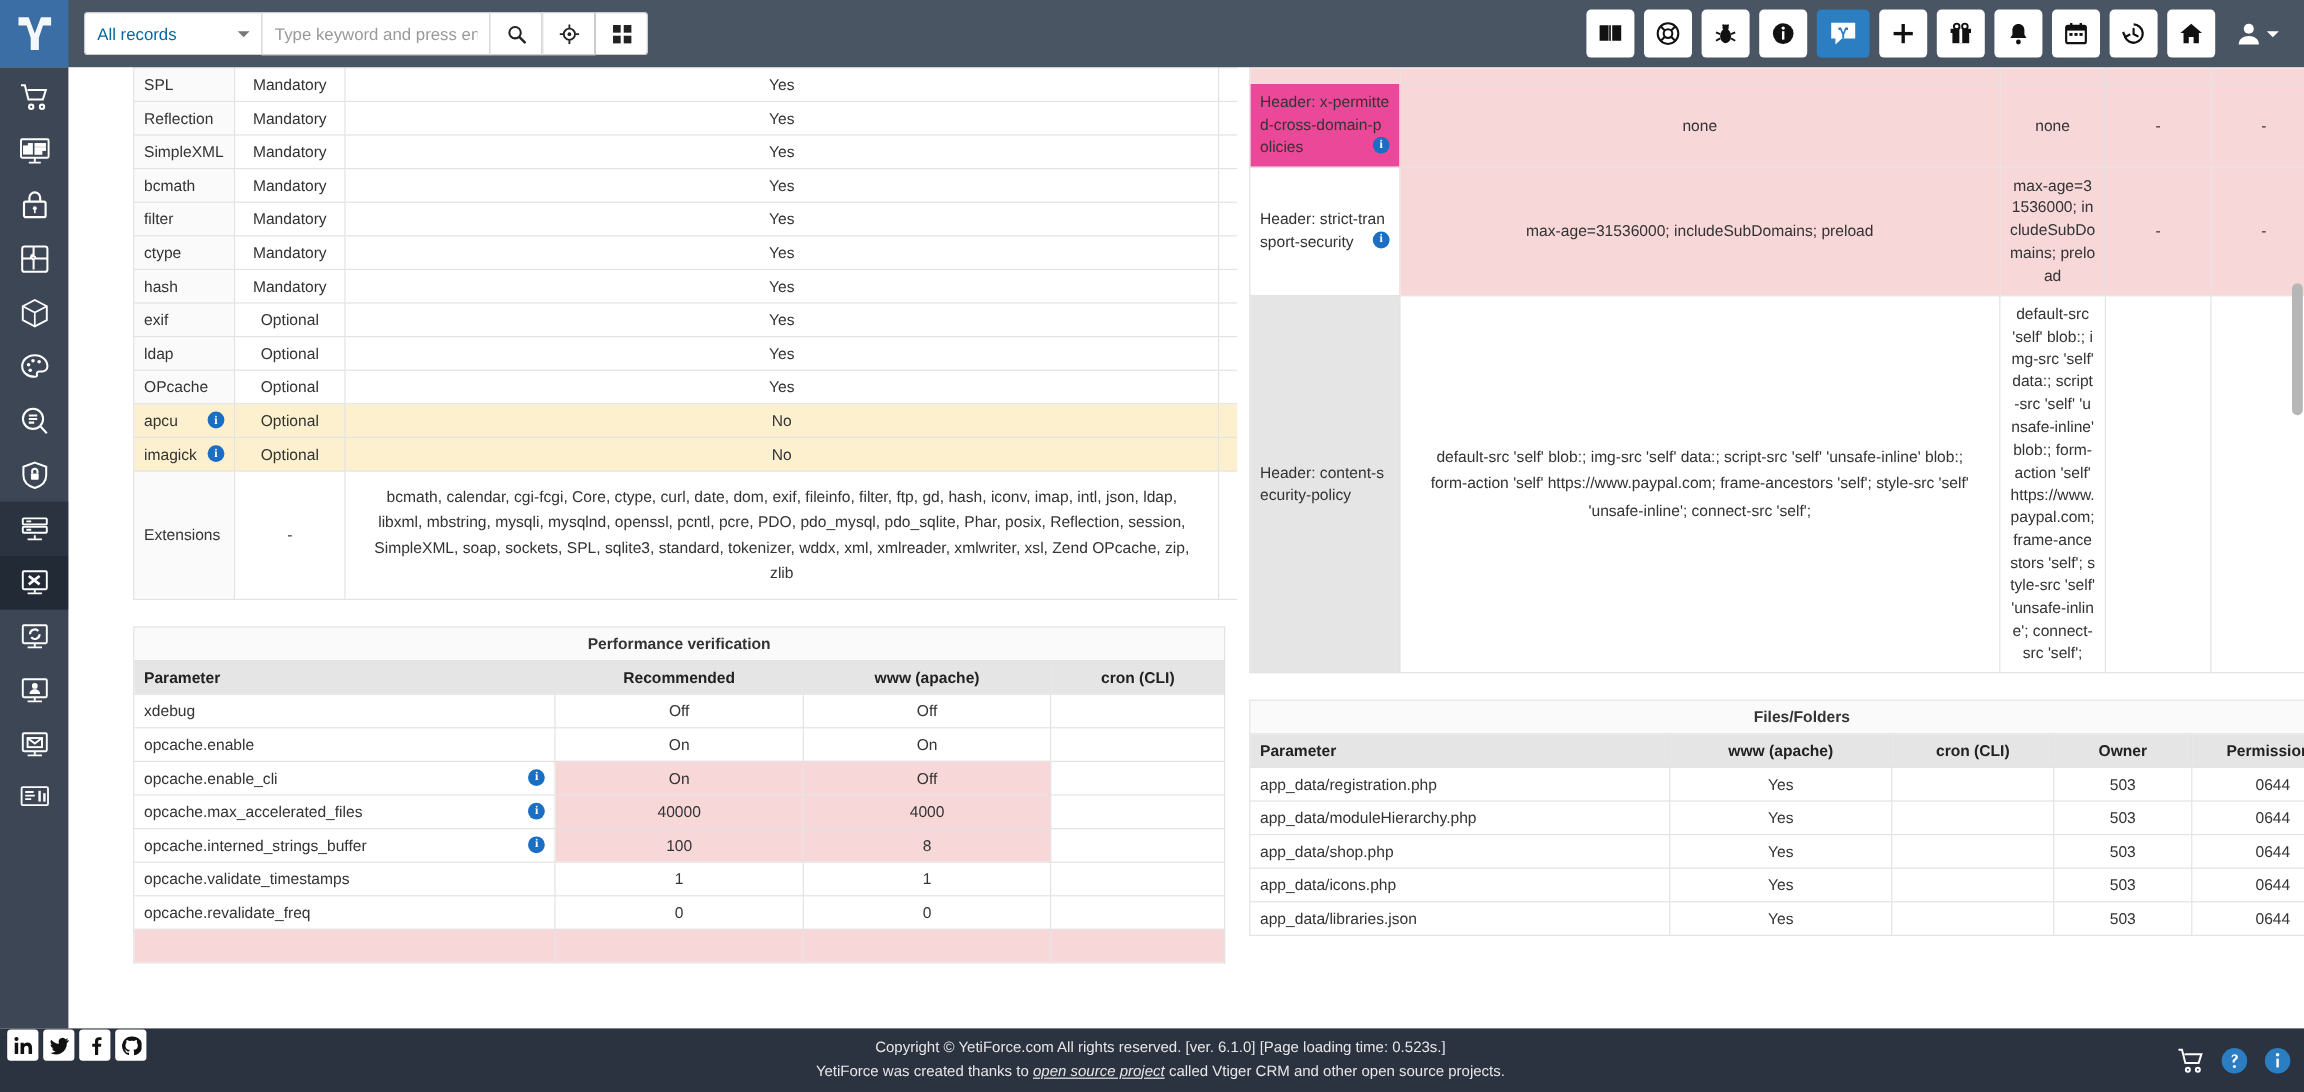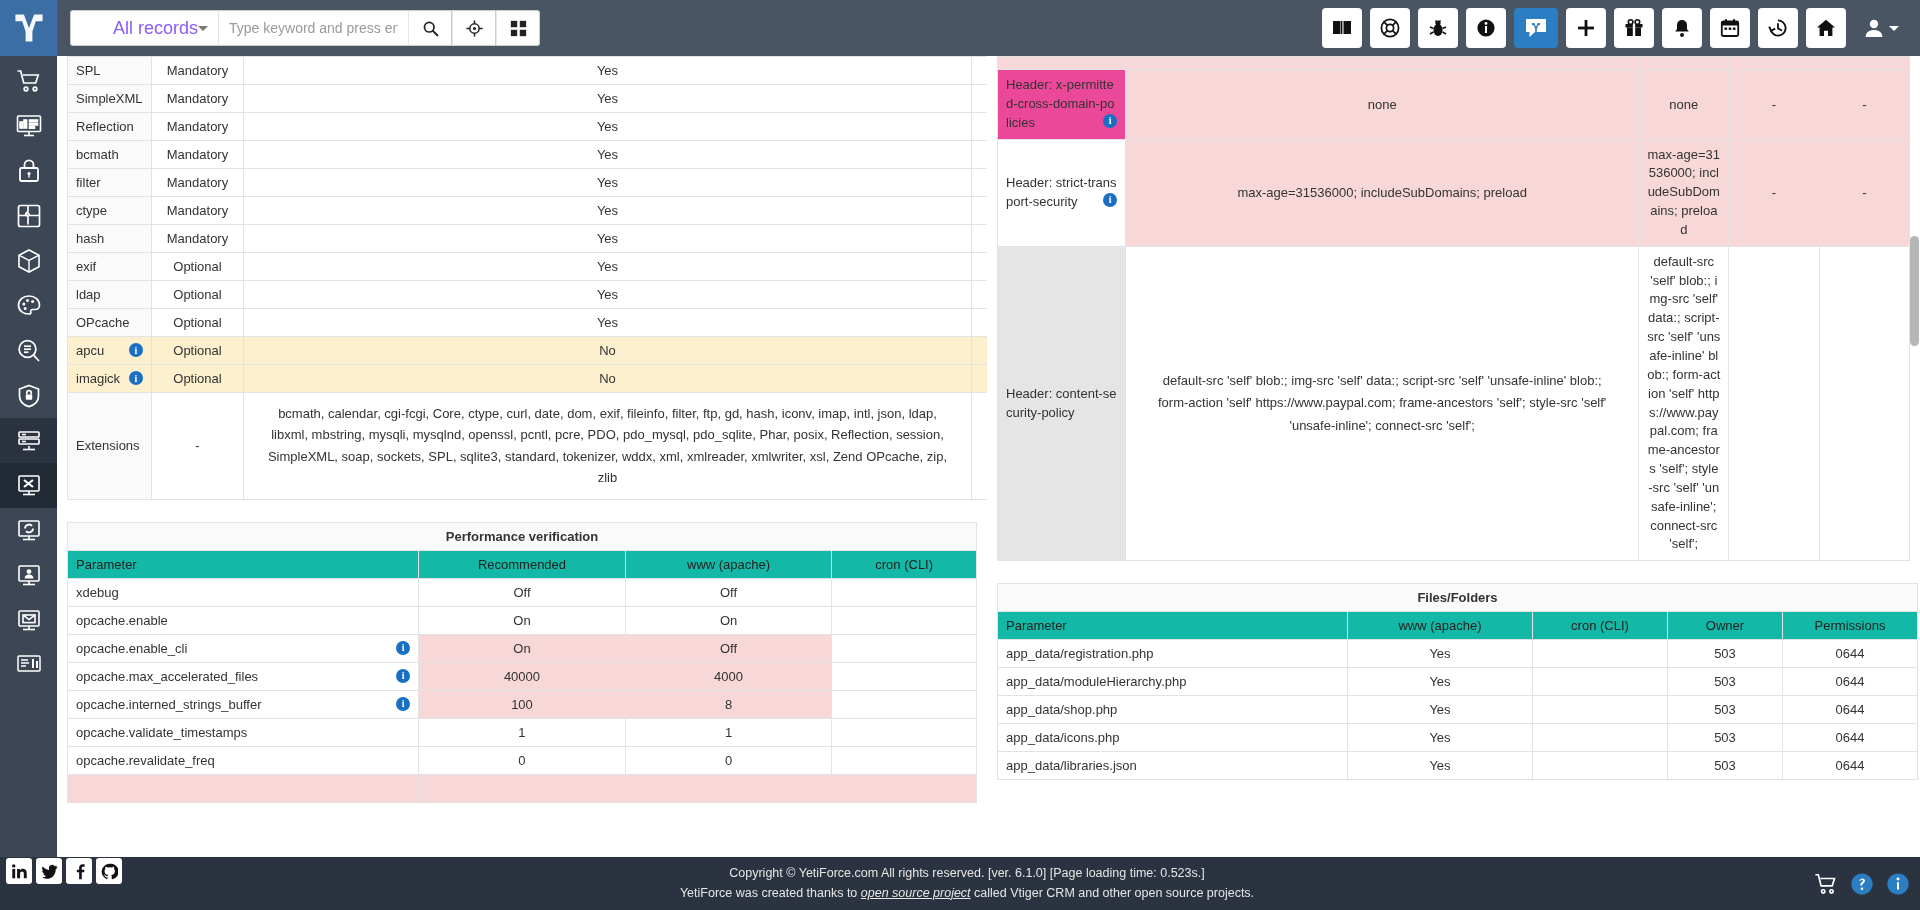--- a/index.html
+++ b/index.html
@@ -26,22 +26,22 @@
     display: flex; align-items: center; justify-content: center;
   }
   .logo-box svg { width: 34px; height: 34px; }
   .search-wrap {
     display: flex; align-items: center; margin-left: 13px; height: 36px;
   }
   .sel-records {
     width: 148px; height: 36px; background: #fff; border: 1px solid #ccc;
     border-right: none;
     border-radius: 3px 0 0 3px;
-    display: flex; align-items: center; justify-content: flex-end;
-    padding: 0 10px; font-size: 18px; color: #8b5cf6; cursor: pointer;
+    display: flex; align-items: center; justify-content: space-between;
+    padding: 0 10px; font-size: 14px; color: #0369a1; cursor: pointer;
   }
   .caret { width: 0; height: 0; border-left: 5px solid transparent; border-right: 5px solid transparent; border-top: 5px solid #777; }
   .search-input {
     width: 190px; height: 36px; border: 1px solid #ccc; border-left: 1px solid #e3e3e3; border-right: none;
     padding: 0 10px; font-size: 14px; color: #555; outline: none;
     font-family: "Liberation Sans", sans-serif;
   }
   .search-input::placeholder { color: #9a9a9a; }
   .sbtn {
     width: 44px; height: 36px; background: #fff; border: 1px solid #ccc; border-left: 1px solid #e6e6e6;
@@ -50,21 +50,21 @@
   .sbtn.last { border-radius: 0 3px 3px 0; }
   .topbar-right { margin-left: auto; display: flex; align-items: center; gap: 8px; padding-right: 12px; }
   .tb-ico {
     width: 40px; height: 40px; border-radius: 4px; background: #fff;
     display: flex; align-items: center; justify-content: center; cursor: pointer; color: #111;
   }
   .tb-ico.blue { background: #2b7ec1; color: #fff; width: 44px; }
   .tb-ico.user { background: none; color: #fff; width: 54px; gap: 4px; }
 
   
-  .body-row { flex: 1; display: flex; min-height: 0; position: relative; }
+  .body-row { flex: 1; display: flex; min-height: 0; position: relative; gap: 44px; }
 
   
   .rail {
     width: 57px; min-width: 57px; background: #3d4654;
     display: flex; flex-direction: column; align-items: center;
     padding-top: 2px; overflow: hidden;
   }
   .rail-item {
     width: 57px; height: 45px; display: flex; align-items: center; justify-content: center;
     color: #fff; cursor: pointer; flex: none;
@@ -79,21 +79,21 @@
   .col-left { width: 930px; min-width: 930px; }
   .col-right { flex: 1; position: relative; }
 
   table.t { width: 100%; border-collapse: collapse; table-layout: fixed; }
   table.t td, table.t th { border: 1px solid #e3e3e3; padding: 6px 8px; font-size: 13px; vertical-align: middle; }
   .tbl-title {
     text-align: center; font-weight: bold; font-size: 16px; color: #333;
     background: #fafafa; padding: 10px 8px;
   }
   .hdr th {
-    font-weight: normal; font-size: 15px; color: #222; background: #14b8a6; padding: 9px 8px; margin-top: 32px;
+    font-weight: bold; font-size: 15px; color: #222; background: #e5e5e5; padding: 9px 8px; margin-top: 32px;
   }
   .ctr { text-align: center; }
   .lbl-cell { background: #fafafa; }
   .row-warn td { background: #fdf0ce; }
   .row-err td { background: #f7d7d7; }
   .cell-err { background: #f7d7d7 !important; }
   .info-ic {
     display: inline-flex; align-items: center; justify-content: center;
     width: 14px; height: 14px; border-radius: 50%; background: #1a6fc4; color: #fff;
     font-size: 10px; font-weight: bold; font-family: "Liberation Serif", serif;
@@ -399,27 +399,27 @@
               <col style="width:50px">
             </colgroup>
           <tbody>
             <tr>
                 <td class="lbl-cell">SPL</td>
                 <td class="ctr">Mandatory</td>
                 <td class="ctr">Yes</td>
                 <td></td>
               </tr>
             <tr>
+                <td class="lbl-cell">Reflection</td>
+                <td class="ctr">Mandatory</td>
+                <td class="ctr">Yes</td>
+                <td></td>
+              </tr>
+            <tr>
                 <td class="lbl-cell">SimpleXML</td>
-                <td class="ctr">Mandatory</td>
-                <td class="ctr">Yes</td>
-                <td></td>
-              </tr>
-            <tr>
-                <td class="lbl-cell">Reflection</td>
                 <td class="ctr">Mandatory</td>
                 <td class="ctr">Yes</td>
                 <td></td>
               </tr>
             <tr>
                 <td class="lbl-cell">bcmath</td>
                 <td class="ctr">Mandatory</td>
                 <td class="ctr">Yes</td>
                 <td></td>
               </tr>

